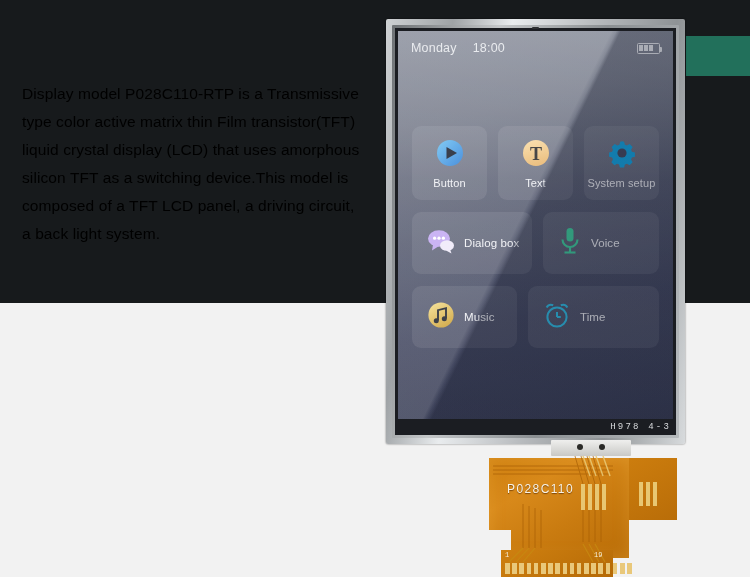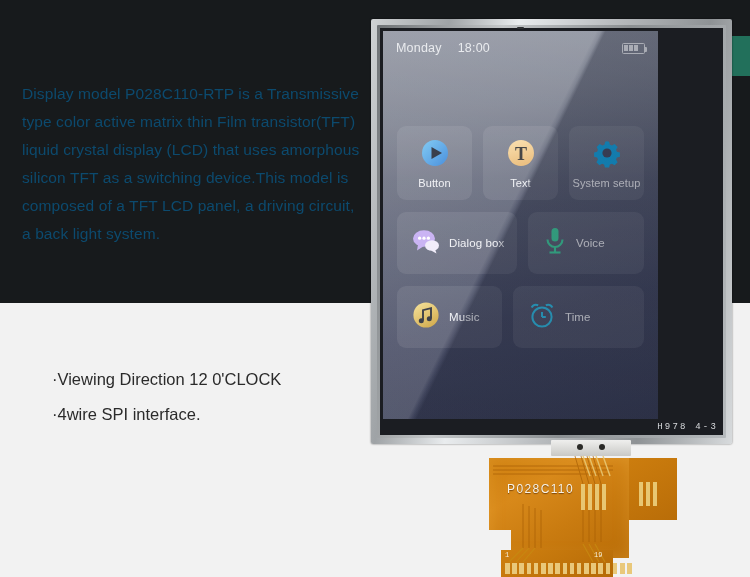--- a/index.html
+++ b/index.html
@@ -16,21 +16,21 @@
     position:absolute;left:0;top:0;width:750px;height:303px;
     background:#171a1c;
   }
   .band-light{
     position:absolute;left:0;top:303px;width:750px;height:274px;
     background:#f2f2f2;
   }
   
   #desc{
     position:absolute;left:22px;top:80px;width:360px;
-    color:#0c4a6e;font-size:15.5px;line-height:28px;
+    color:#000000;font-size:15.5px;line-height:28px;
     letter-spacing:.1px;
     white-space:pre-line;
   }
   
   #watermark{
     position:absolute;left:22px;top:318px;
     font-size:130px;line-height:130px;font-weight:400;
     color:#e8e8e8;
     letter-spacing:2px;
     user-select:none;
@@ -42,21 +42,21 @@
     color:#2b2b2b;font-size:16.5px;line-height:35px;
   }
   #specs .spec-line{white-space:nowrap;}
   
   #green-swatch{
     position:absolute;left:686px;top:36px;width:64px;height:40px;
     background:#22705b;
   }
   
   #lcd-module{
-    position:absolute;left:371px;top:19px;width:361px;height:425px;
+    position:absolute;left:386px;top:19px;width:299px;height:425px;
   }
   
   .bezel-outer{
     position:absolute;inset:0;
     background:linear-gradient(100deg,#cfd2d4 0%,#9fa3a6 18%,#e9ecee 34%,#babdc0 55%,#8e9295 78%,#d8dbdd 100%);
     border-radius:2px;
     box-shadow:0 0 2px rgba(0,0,0,.6);
   }
   .bezel-inner{
     position:absolute;left:6px;top:6px;right:6px;bottom:6px;
@@ -203,24 +203,20 @@
   <div class="band-light"></div>
 
   <div id="desc">Display model P028C110-RTP is a Transmissive
 type color active matrix thin Film transistor(TFT)
 liquid crystal display (LCD) that uses amorphous
 silicon TFT as a switching device.This model is
 composed of a TFT LCD panel, a driving circuit,
 a back light system.</div>
 
 
-  <div id="specs">
-    <div class="spec-line">·Viewing Direction 12 0'CLOCK</div>
-    <div class="spec-line">·4wire SPI interface.</div>
-  </div>
 
   <div id="green-swatch"></div>
 
   <div id="lcd-module">
     <div class="bezel-outer"></div>
     <div class="bezel-inner"></div>
     <div class="bezel-black"></div>
     <div id="notch-dot"></div>
 
     <div id="screen">

